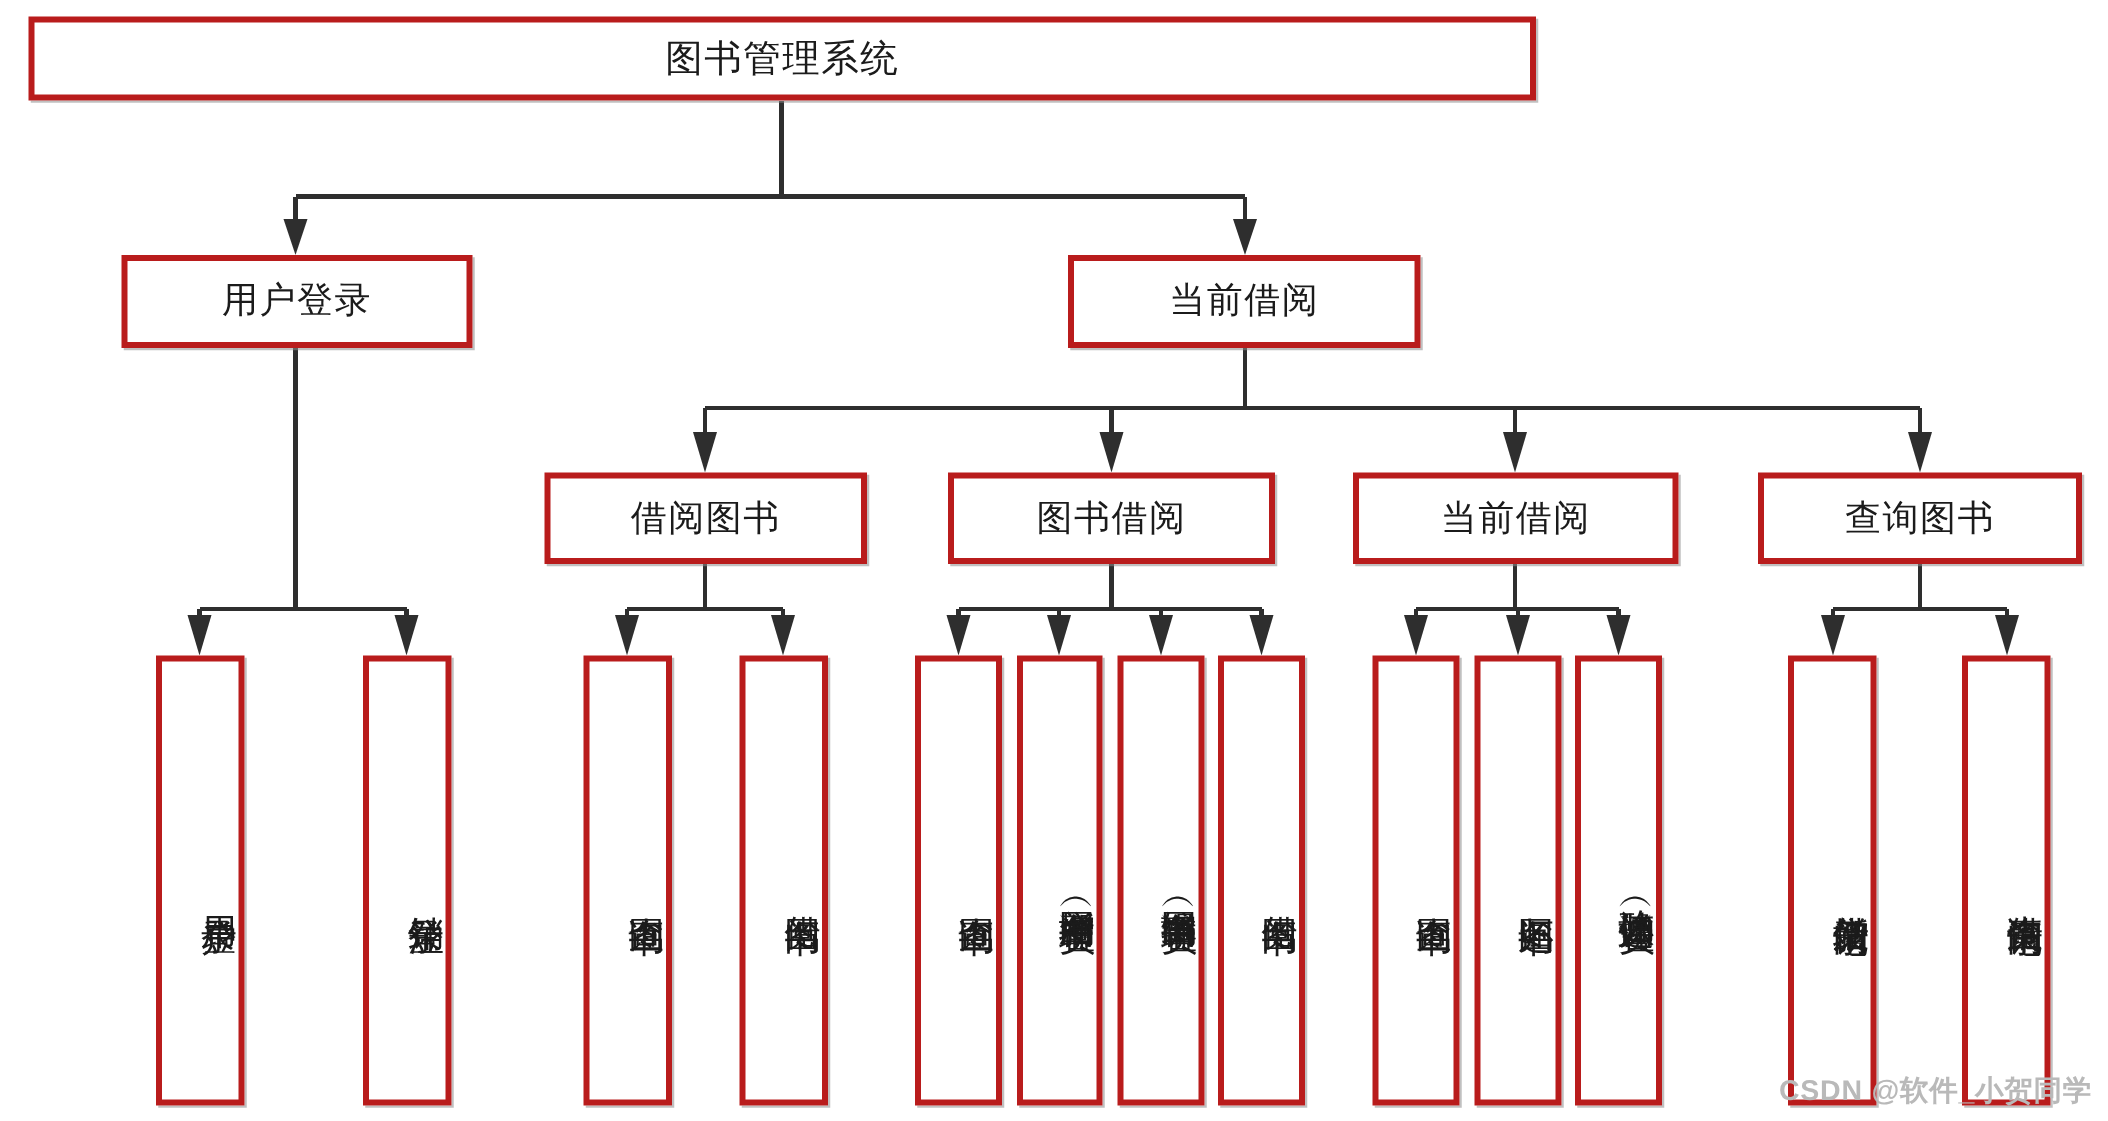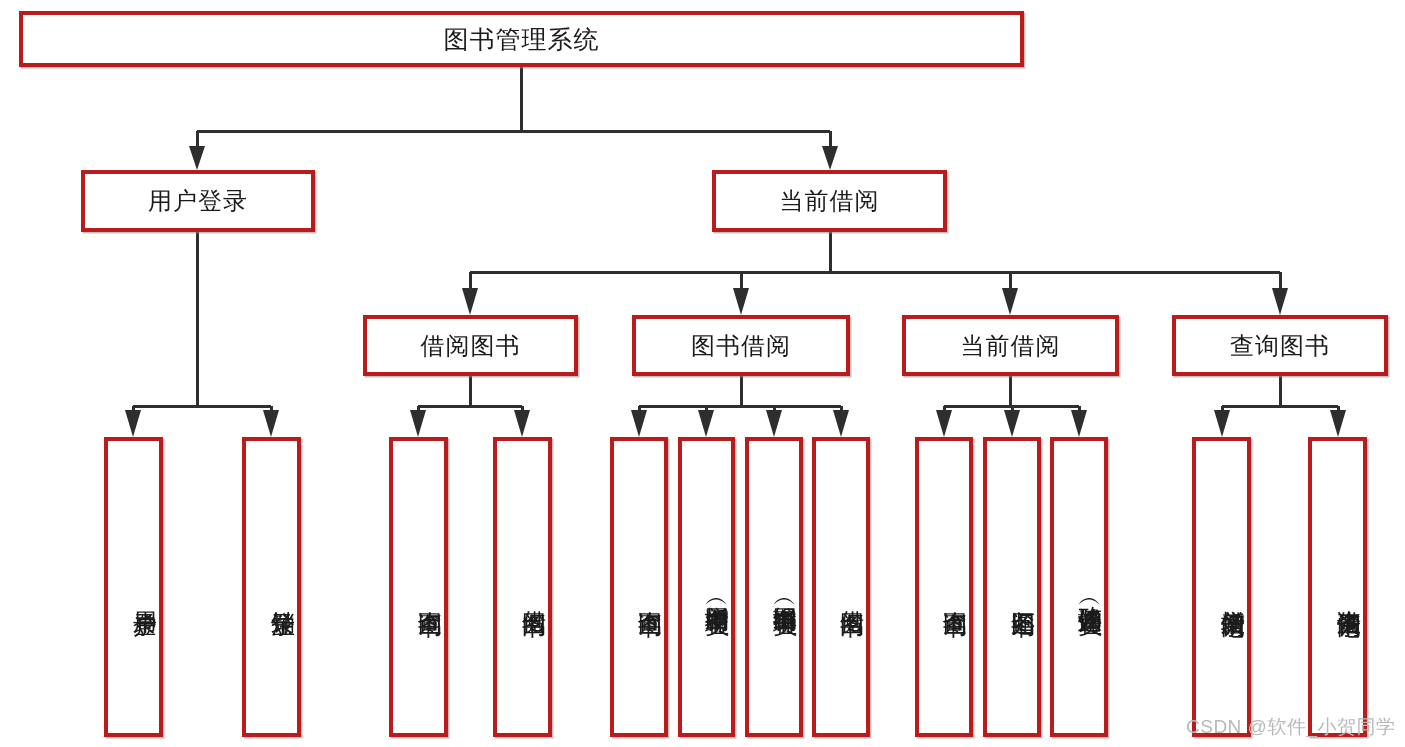--- a/index.html
+++ b/index.html
@@ -57,20 +57,21 @@
   }
   .edges polygon{fill:#2e2e2e;}
   #watermark{
     position:absolute;
     left:1186px;top:714px;
     font-size:19px;
     color:#b9b9b9;
     letter-spacing:.5px;
     white-space:nowrap;
     user-select:none;
+    font-weight:bold;
   }
 </style>
 </head>
 <body>
 
 <div id="diagram">
 
   <svg class="edges" viewBox="0 0 1405 747">
 
     <line x1="521" y1="67" x2="521" y2="131"></line>

